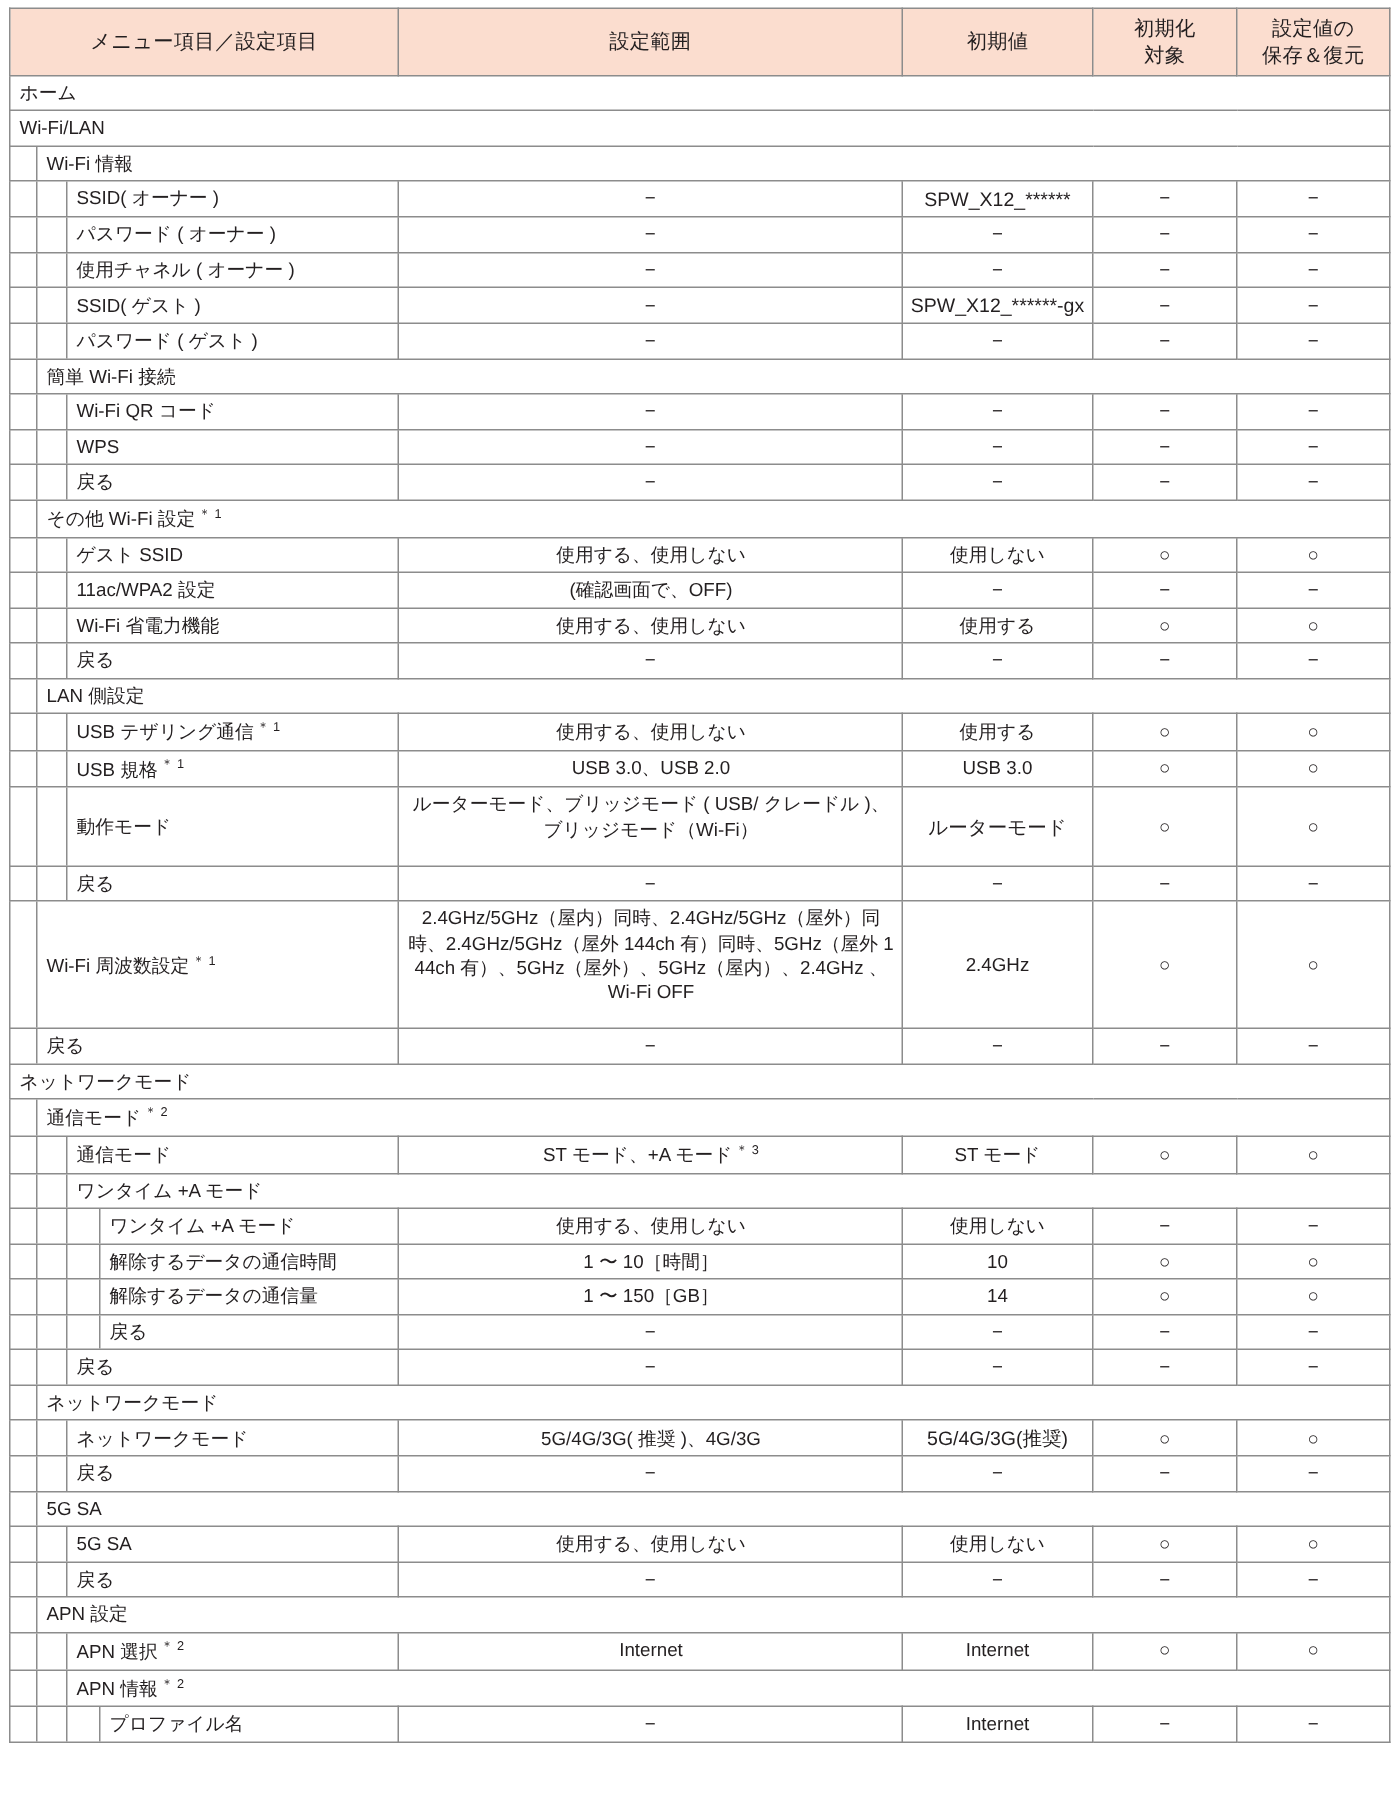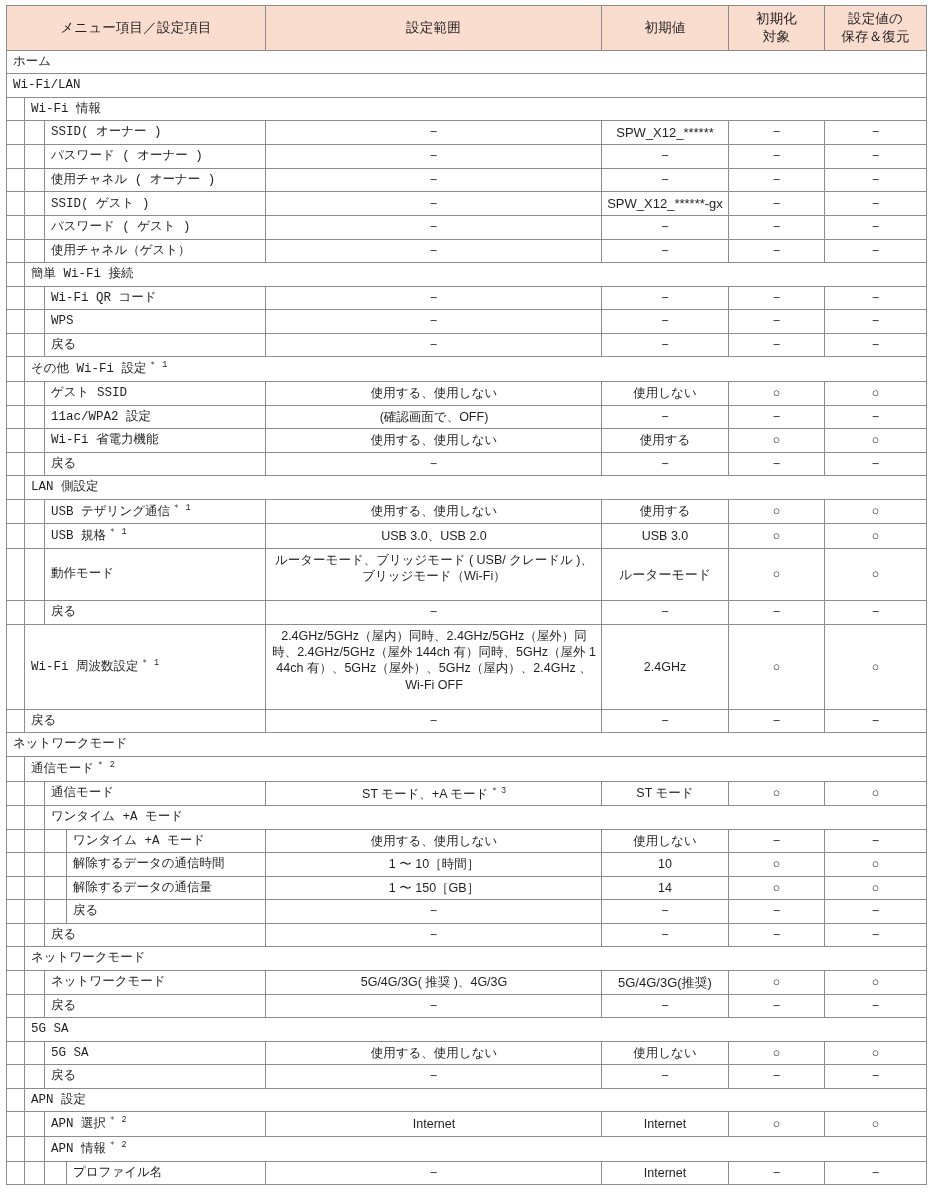--- a/index.html
+++ b/index.html
@@ -71,21 +71,20 @@
   td.backup-cell {
     text-align: center;
   }
   td.init-cell { font-size: 12.5px; }
   td.init-cell.small { font-size: 13px; margin-top: 12px; }
 
   
   .ind {
     display: block;
     position: relative;
-    font-family: Liberation Mono, monospace;
   }
   .ind-0 { padding-left: 2px; }
   .ind-1 { padding-left: 20px; }
   .ind-2 { padding-left: 40px; }
   .ind-3 { padding-left: 62px; }
 
   
   td.menu-cell { position: relative; }
   td.menu-cell .guide {
     position: absolute;
@@ -210,31 +209,20 @@
           <td class="menu-cell">
             <span class="guide g1"></span>
             <span class="guide g2"></span>
             <span class="ind ind-2">パスワード ( ゲスト )</span>
           </td>
           <td class="range-cell center">−</td>
           <td class="init-cell">−</td>
           <td class="reset-cell">−</td>
           <td class="backup-cell">−</td>
         </tr>
-        <tr class="data-row">
-          <td class="menu-cell">
-            <span class="guide g1"></span>
-            <span class="guide g2"></span>
-            <span class="ind ind-2">使用チャネル（ゲスト）</span>
-          </td>
-          <td class="range-cell center">−</td>
-          <td class="init-cell">−</td>
-          <td class="reset-cell">−</td>
-          <td class="backup-cell">−</td>
-        </tr>
         <tr class="section-row">
           <td class="menu-cell section-cell" colspan="5">
             <span class="guide g1"></span>
             <span class="ind ind-1">簡単 Wi-Fi 接続</span>
           </td>
         </tr>
         <tr class="data-row">
           <td class="menu-cell">
             <span class="guide g1"></span>
             <span class="guide g2"></span>

